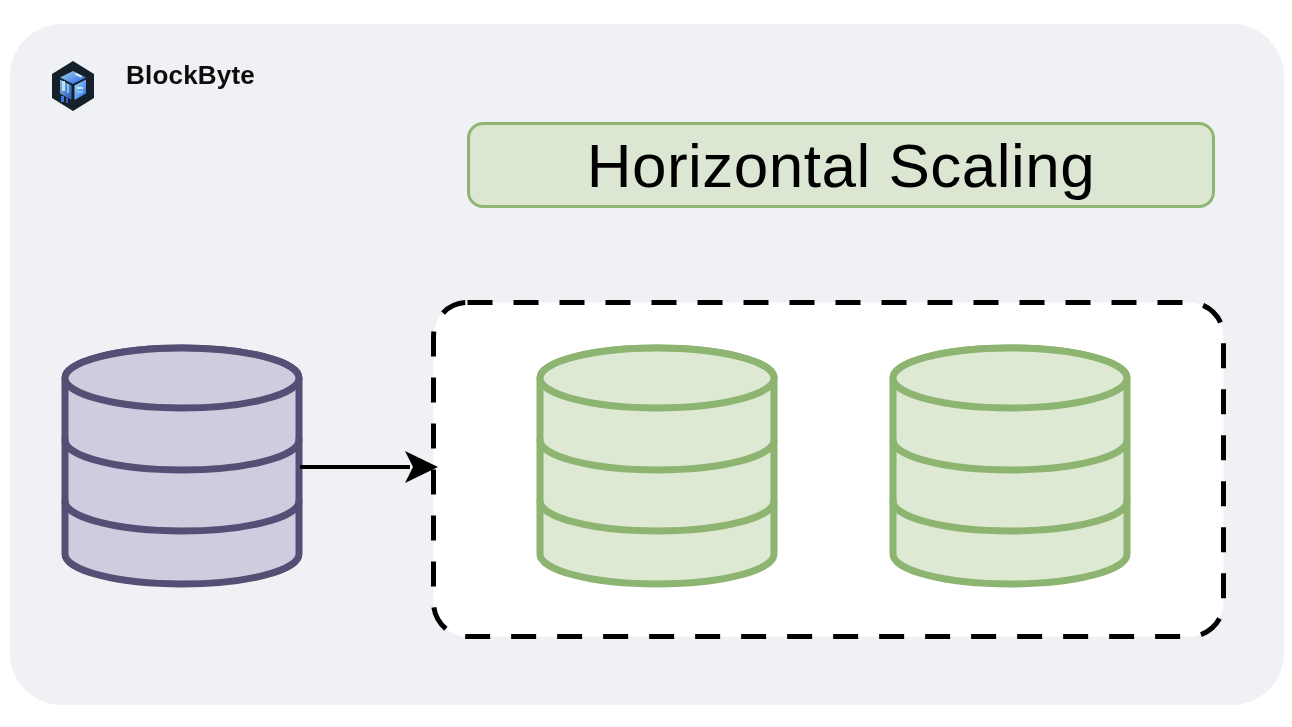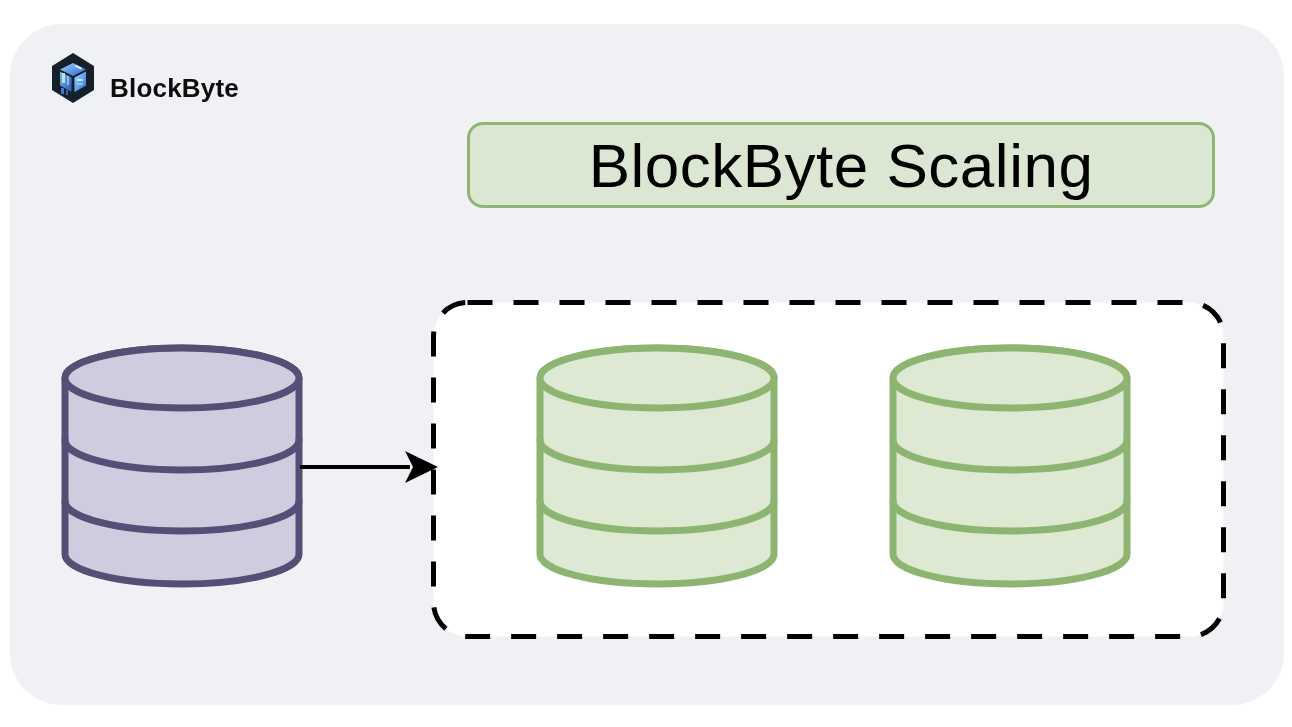--- a/index.html
+++ b/index.html
@@ -13,25 +13,25 @@
 
   .card {
     position: absolute;
     left: 10px; top: 24px;
     width: 1274px; height: 681px;
     border-radius: 52px;
   }
 
   .brand-row {
     position: absolute;
-    left: 48px; top: 52px;
+    left: 48px; top: 60px;
     height: 52px;
     display: flex;
-    align-items: flex-end;
-    gap: 12px;
+    align-items: flex-start;
+    gap: 28px;
   }
   .brand-name {
     font-size: 26px;
     font-weight: 700;
     color: #0d0d0d;
     letter-spacing: 0.2px;
   }
 
   .title-box {
     position: absolute;
@@ -81,21 +81,21 @@
         <rect x="29" y="31" width="6" height="2" fill="#8fd0f7" opacity="0.85"></rect>
         <rect x="27" y="14" width="7" height="2" transform="rotate(26 30 15)" fill="#e6f7ff" opacity="0.9"></rect>
         <rect x="13" y="36" width="3" height="6" fill="#3f7df0" opacity="0.9"></rect>
         <rect x="18" y="38" width="2" height="5" fill="#3567d8" opacity="0.9"></rect>
       </g>
     </svg>
     <span class="brand-name" style="color: rgb(13, 13, 13);">BlockByte</span>
   </div>
 
   <div class="title-box" style="background-color: rgb(219, 231, 210); border-color: rgb(143, 181, 115);">
-    <span class="title-text" style="color: rgb(0, 0, 0);">BlockByte Scaling</span>
+    <span class="title-text" style="color: rgb(0, 0, 0);">Horizontal Scaling</span>
   </div>
 
   <svg class="abs" style="left:431px; top:300px;" width="795" height="339" viewBox="0 0 795 339">
     <g fill="#ffffff">
       <rect x="2.5" y="2.5" width="790" height="334" rx="34" ry="34" stroke-width="5" stroke-dasharray="25 21" stroke="#000000"></rect>
     </g>
   </svg>
 
   <svg class="abs" style="left:58px; top:344px;" width="248" height="244" viewBox="0 0 248 244">
     <g stroke="#554e75">

